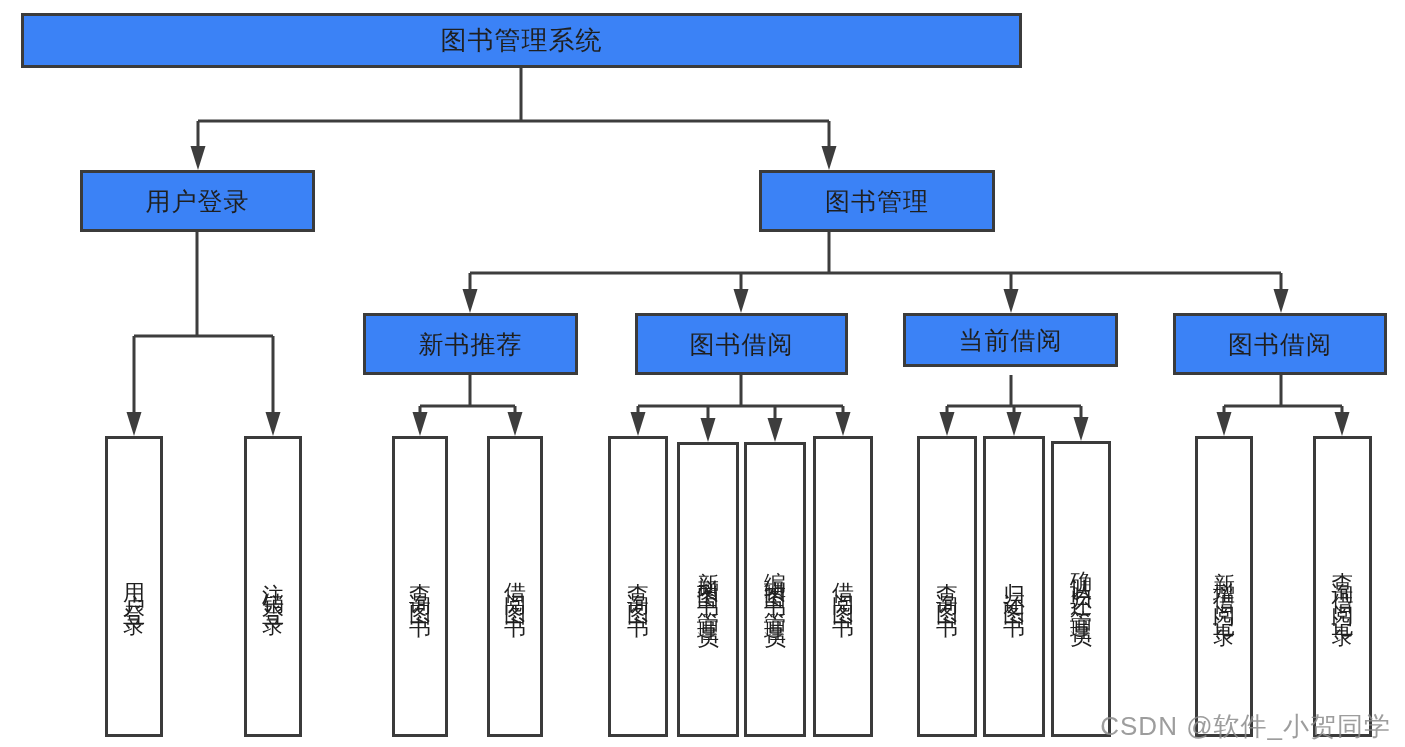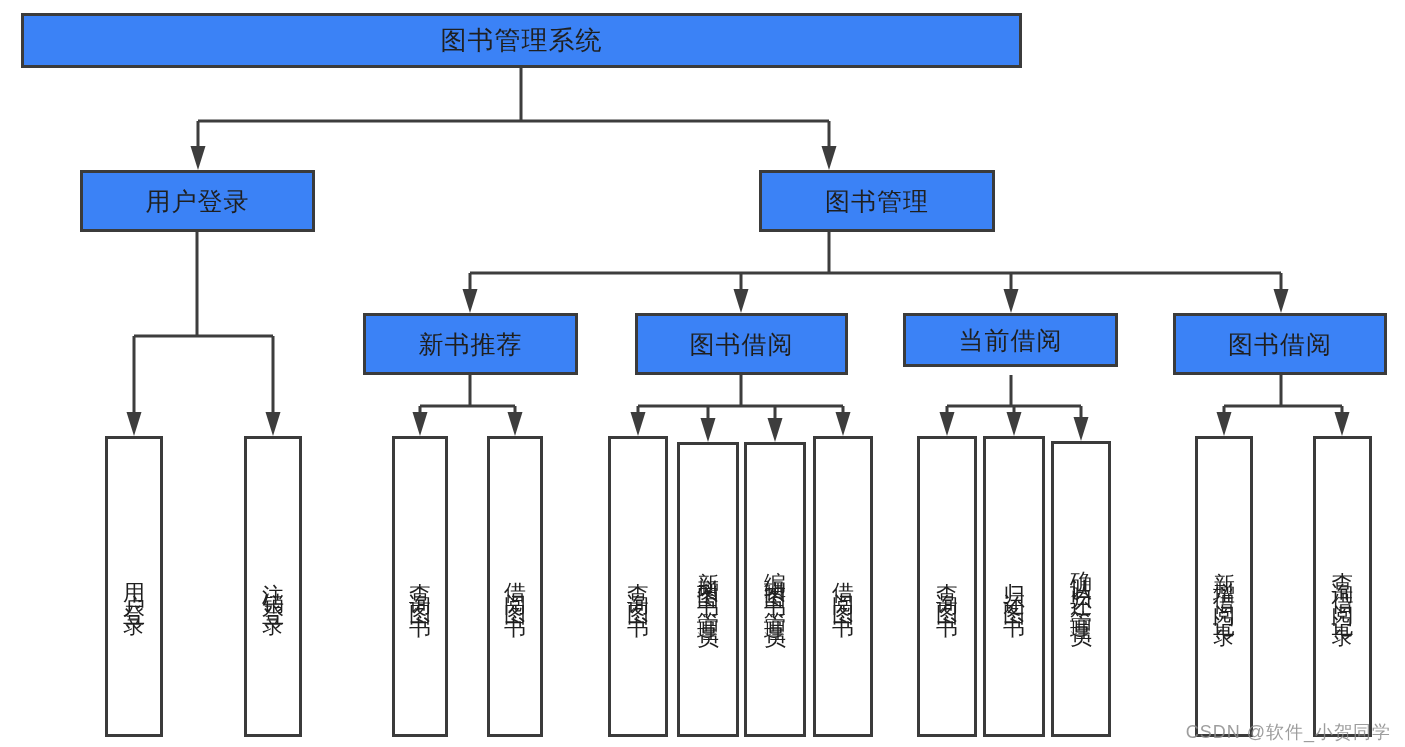--- a/index.html
+++ b/index.html
@@ -62,21 +62,21 @@
     line-height: 1;
     white-space: nowrap;
   }
   .vbox.tight .vtext {
     letter-spacing: 8px;
   }
   #watermark {
     position: absolute;
     right: 14px;
     bottom: 3px;
-    font-size: 18px;
+    font-size: 26px;
     color: rgba(140, 140, 140, 0.85);
     letter-spacing: 1px;
     white-space: nowrap;
     pointer-events: none;
   }
 </style>
 </head>
 <body>
 
 <div id="stage">

